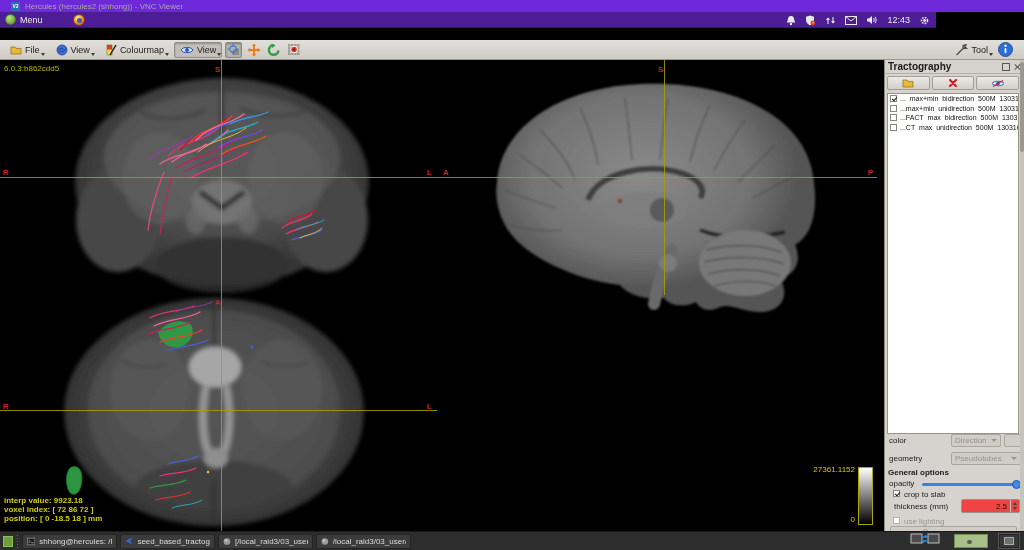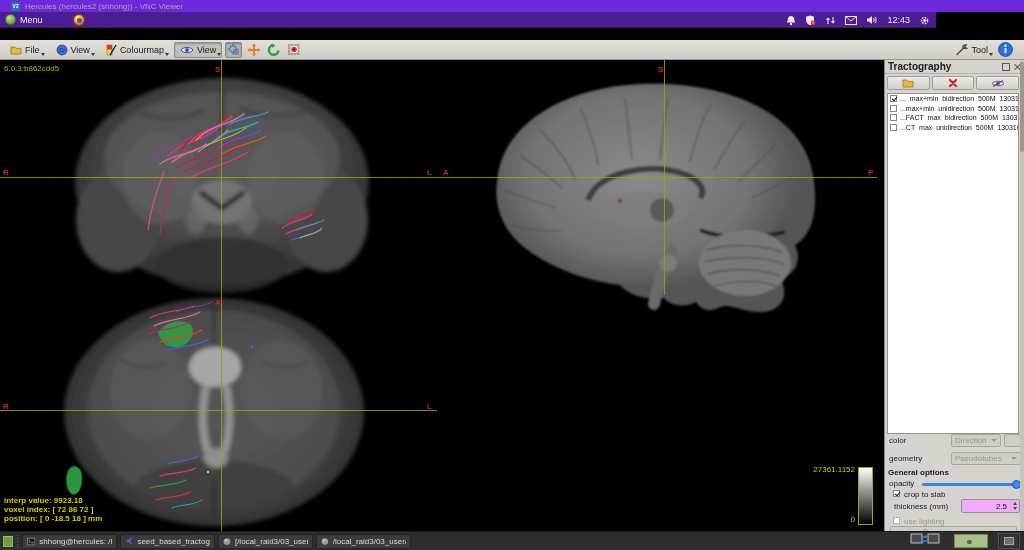--- a/index.html
+++ b/index.html
@@ -99,21 +99,21 @@
     border-radius:2px; color:#97928a; display:flex; align-items:center; padding:0 3px; }
   .combo .carrow { margin-left:auto; width:0; height:0; border-left:3px solid transparent;
     border-right:3px solid transparent; border-top:3.5px solid #97928a; }
   .mini-btn { position:absolute; height:13px; background:#d0ccc6; border:1px solid #aaa59e;
     border-radius:2px; }
   .section-label { position:absolute; left:3px; font-weight:bold; }
   .slider { position:absolute; left:37px; right:4px; top:5px; height:3px; background:#3584e4;
     border-radius:2px; }
   .slider .handle { position:absolute; right:-1px; top:-3px; width:9px; height:9px;
     border-radius:50%; background:#3e8ae6; border:1px solid #1d5ca8; }
-  .spin { position:absolute; left:76px; right:4px; height:14px; background:#f0abfc;
+  .spin { position:absolute; left:76px; right:4px; height:14px; background:#ef4444;
     border:1px solid #989289; border-radius:2px; display:flex; align-items:center; }
   .spin .val { flex:1; text-align:right; padding-right:3px; font-size:8px; color:#111; }
   .spin .arrows { width:9px; height:100%; border-left:1px solid #c5c1bb; display:flex;
     flex-direction:column; align-items:center; justify-content:center; gap:1.5px; }
   .tri-up { width:0;height:0;border-left:2.5px solid transparent;border-right:2.5px solid transparent;
     border-bottom:3px solid #444; }
   .tri-dn { width:0;height:0;border-left:2.5px solid transparent;border-right:2.5px solid transparent;
     border-top:3px solid #444; }
   .disabled-text { color:#9a958d; }
   .big-btn { position:absolute; left:5px; right:7px; height:15px; background:#d0ccc6;

